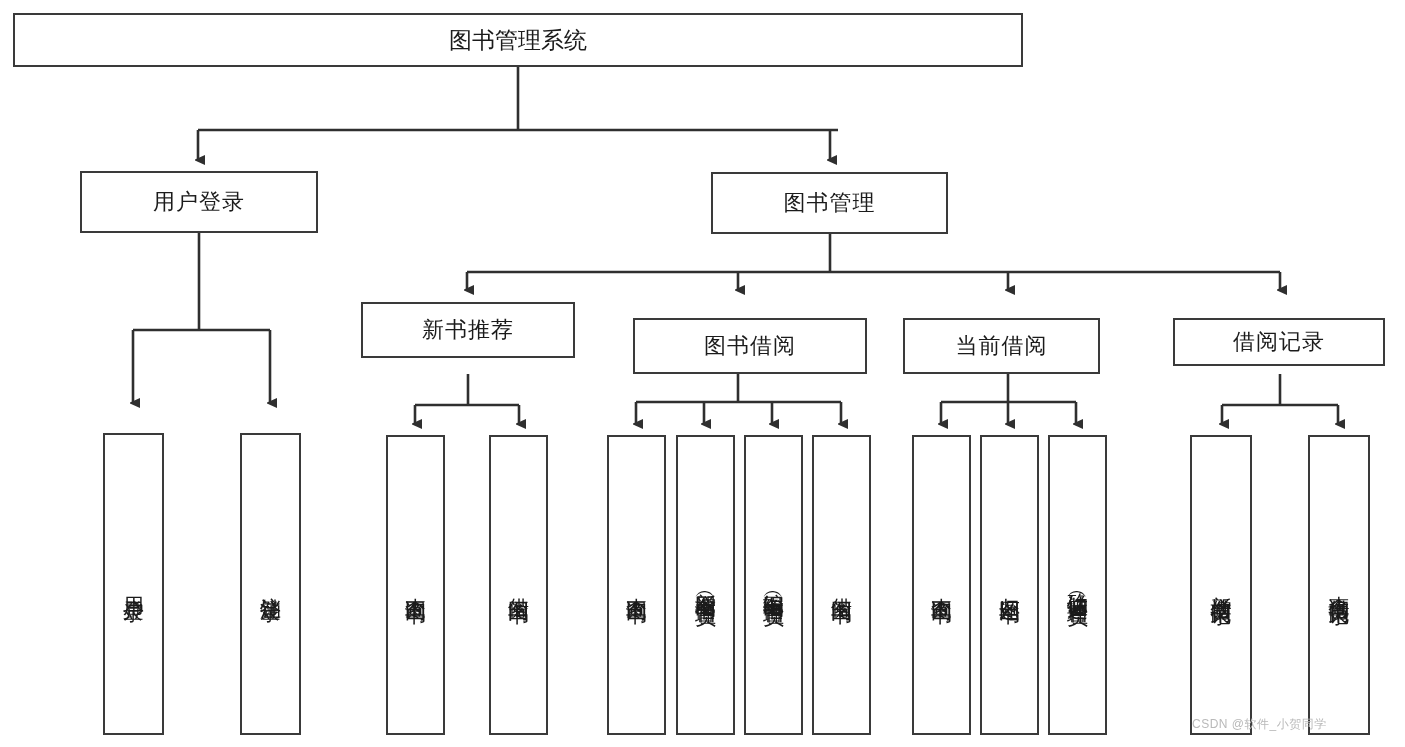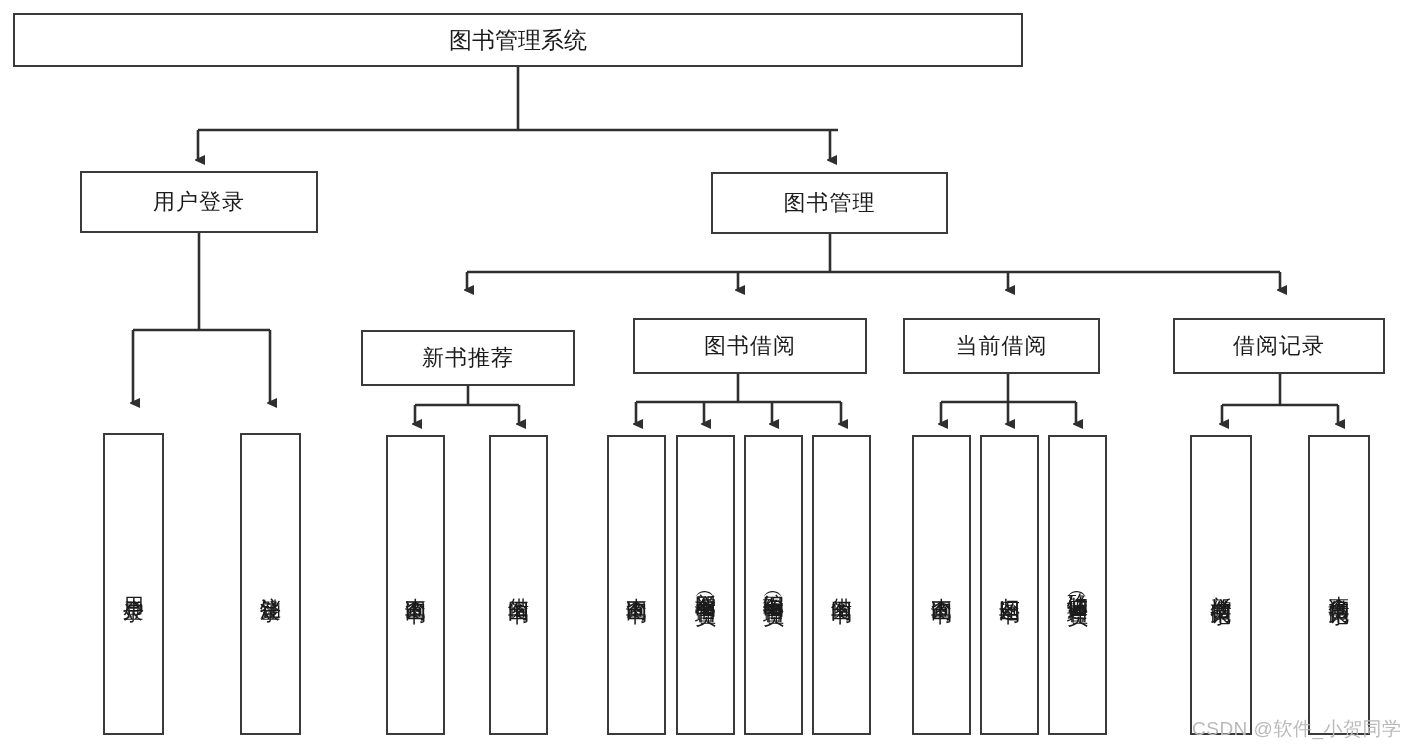--- a/index.html
+++ b/index.html
@@ -44,21 +44,21 @@
   }
   .node.leaf .lbl{
     writing-mode:vertical-rl;
     text-orientation:upright;
     white-space:nowrap;
     display:block;
   }
   .node .lbl{white-space:nowrap;}
   .watermark{
     position:absolute;
-    font-size:19px;
+    font-size:12px;
     color:#b9b9b9;
     letter-spacing:0.5px;
     white-space:nowrap;
     pointer-events:none;
     font-family:"Liberation Sans","DejaVu Sans",sans-serif;
   }
 </style>
 </head>
 <body>
 
@@ -118,30 +118,30 @@
     <span class="lbl">图书管理系统</span>
   </div>
 
   <div class="node h-node" style="left:80px;top:171px;width:238px;height:62px;">
     <span class="lbl">用户登录</span>
   </div>
   <div class="node h-node" style="left:711px;top:172px;width:237px;height:62px;">
     <span class="lbl">图书管理</span>
   </div>
 
-  <div class="node h-node" style="left:361px;top:330px;width:214px;height:56px;">
+  <div class="node h-node" style="left:361px;top:302px;width:214px;height:56px;">
     <span class="lbl">新书推荐</span>
   </div>
   <div class="node h-node" style="left:633px;top:318px;width:234px;height:56px;">
     <span class="lbl">图书借阅</span>
   </div>
   <div class="node h-node" style="left:903px;top:318px;width:197px;height:56px;">
     <span class="lbl">当前借阅</span>
   </div>
-  <div class="node h-node" style="left:1173px;top:318px;width:212px;height:56px;">
+  <div class="node h-node" style="left:1173px;top:318px;width:212px;height:48px;">
     <span class="lbl">借阅记录</span>
   </div>
 
   <div class="node leaf" style="left:103px;top:433px;width:61px;height:302px;">
     <span class="lbl">用户登录</span>
   </div>
   <div class="node leaf" style="left:240px;top:433px;width:61px;height:302px;">
     <span class="lbl">注销登录</span>
   </div>
 

